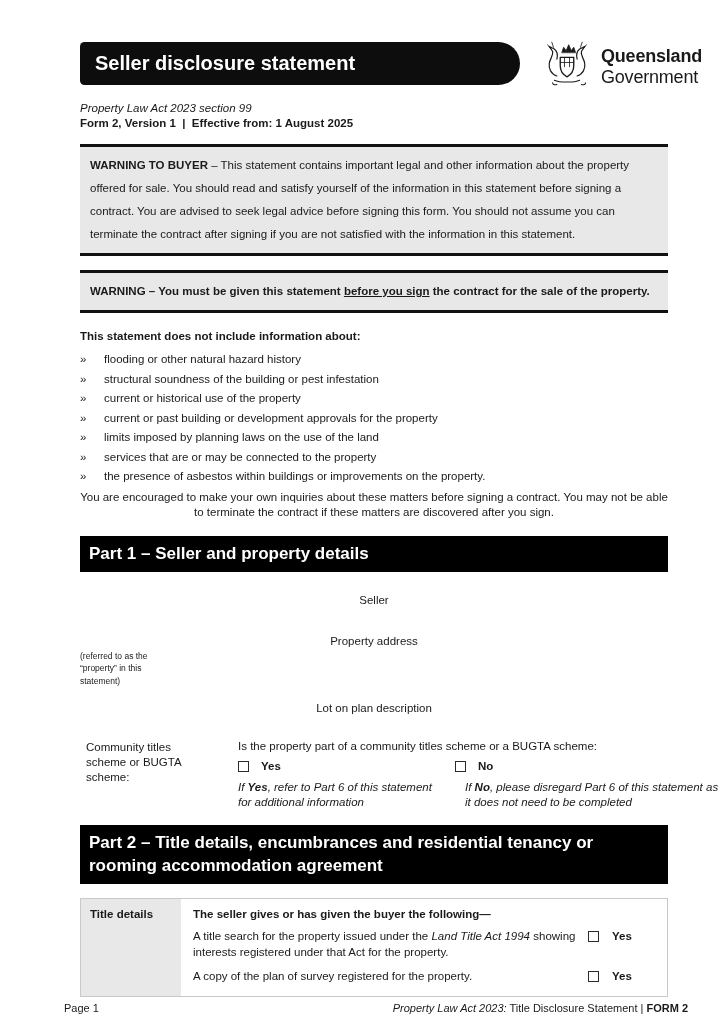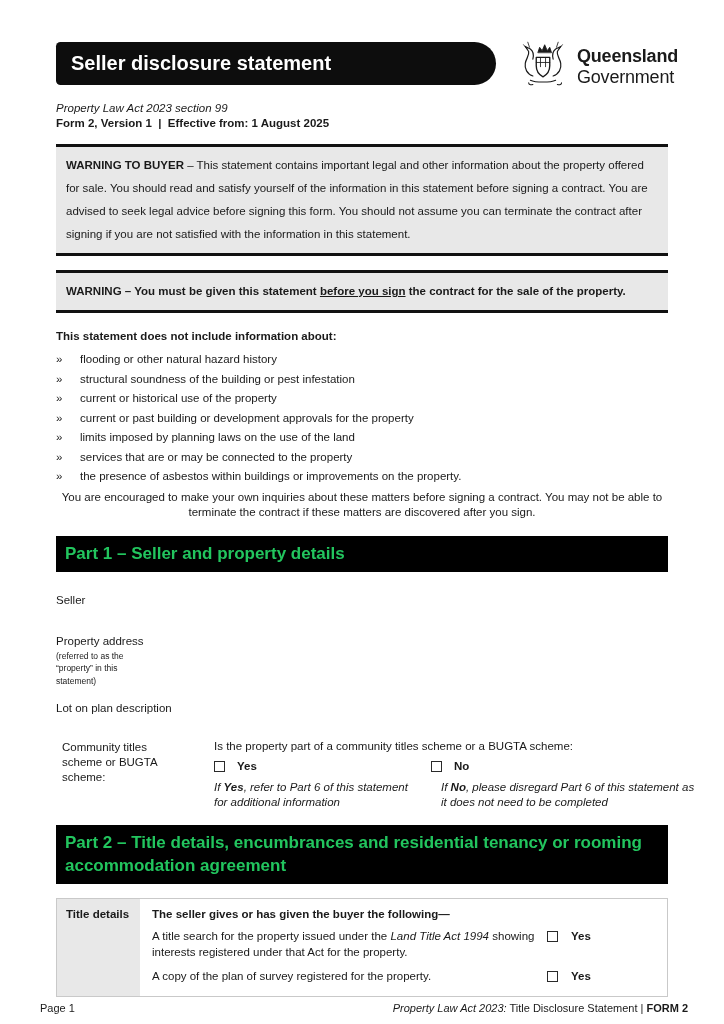--- a/index.html
+++ b/index.html
@@ -1,20 +1,20 @@
 <!DOCTYPE html>
 <html><head>
 <meta charset="utf-8">
 <style>
   html,body { margin:0; padding:0; background:#fff; }
   body {
     width:724px; height:1024px; position:relative; overflow:hidden;
     font-family:"Liberation Sans", sans-serif; color:#1a1a1a;
   }
-  .page { position:absolute; inset:0; padding:0 56px; box-sizing:border-box; }
+  .page { position:absolute; inset:0; padding:0 56px; box-sizing:border-box;margin-left:24px; }
 
   
   .title-pill {
     margin-top:42px; width:440px; height:43px; box-sizing:border-box;
     background:#0d0d0d; border-radius:5px 24px 24px 5px;
     color:#fff; font-size:20px; font-weight:bold; line-height:43px; padding-left:15px;
   }
   .logo { position:absolute; top:36px; left:516px; display:flex; align-items:center; gap:7px; }
   .logo-text { font-size:18px; line-height:21px; letter-spacing:-0.2px; }
   .logo-text .l1 { font-weight:bold; }
@@ -32,46 +32,46 @@
 
   
   .ni-heading { margin-top:17px; font-weight:bold; font-size:11.5px; }
   .bullets { margin:11px 0 0 0; padding:0; list-style:none; font-size:11.5px; }
   .bullets li { display:flex; margin-bottom:7.5px; }
   .bullets .mark { width:24px; flex:none; }
   .closing { margin-top:7px; font-size:11.5px; line-height:15.5px;text-align:center; }
 
   
   .part-bar {
-    margin-top:15px; background:#000; color:#22c55e; font-weight:bold;
+    margin-top:15px; background:#000; color:#ffffff; font-weight:bold;
     font-size:17px; line-height:23px; padding:6px 26px 7px 9px;
   }
 
   
-  .field-label { font-size:11.5px; }
+  .field-label { font-size:11.5px;text-align:center; }
   .lbl-seller { margin-top:22px; }
   .lbl-address { margin-top:29px; }
   .small-note { font-size:8.5px; line-height:12.5px; width:100px; margin-top:3px; }
   .lbl-lot { margin-top:15px; }
 
   .cts { margin-top:26px; margin-left:6px; display:flex; font-size:11.5px; }
   .cts-label { width:152px; flex:none; line-height:15px; padding-right:24px; box-sizing:border-box; }
   .cts-right { flex:1; }
   .opt-row { display:flex; margin-top:8px; }
   .opt { display:flex; align-items:center; }
   .opt.w { width:217px; flex:none; }
   .cb { width:9px; height:9px; border:1.5px solid #2a2a2a; flex:none; background:#fff; }
   .opt b { margin-left:12px; }
   .note-row { display:flex; margin-top:8px; font-style:italic; line-height:15px;gap:10px; }
   .note1 { width:217px; flex:none; padding-right:16px; box-sizing:border-box; }
   .note2 { width:258px; }
 
   
   .tbl { margin-top:14px; border:1px solid #c9c9c9; display:flex; font-size:11.5px; }
-  .tbl-label { width:83px; flex:none; background:#e8e8e8; padding:9px 6px 8px 9px; font-weight:bold; box-sizing:border-box; }
+  .tbl-label { width:100px; flex:none; background:#e8e8e8; padding:9px 6px 8px 9px; font-weight:bold; box-sizing:border-box; }
   .tbl-body { flex:1; padding:9px 10px 11px 12px; }
   .tbl-intro { font-weight:bold; }
   .trow { display:flex; margin-top:9px; line-height:15.5px; }
   .trow-text { width:387px; flex:none; }
   .trow-ans { display:flex; margin-left:8px; padding-top:2px; align-items:flex-start; }
   .trow-ans b { margin-left:13px; margin-top:-2px; }
 
   
   .footer { position:absolute; left:40px; right:36px; bottom:10px; display:flex; justify-content:space-between; font-size:11px; }
   .footer .right i { font-style:italic; }

